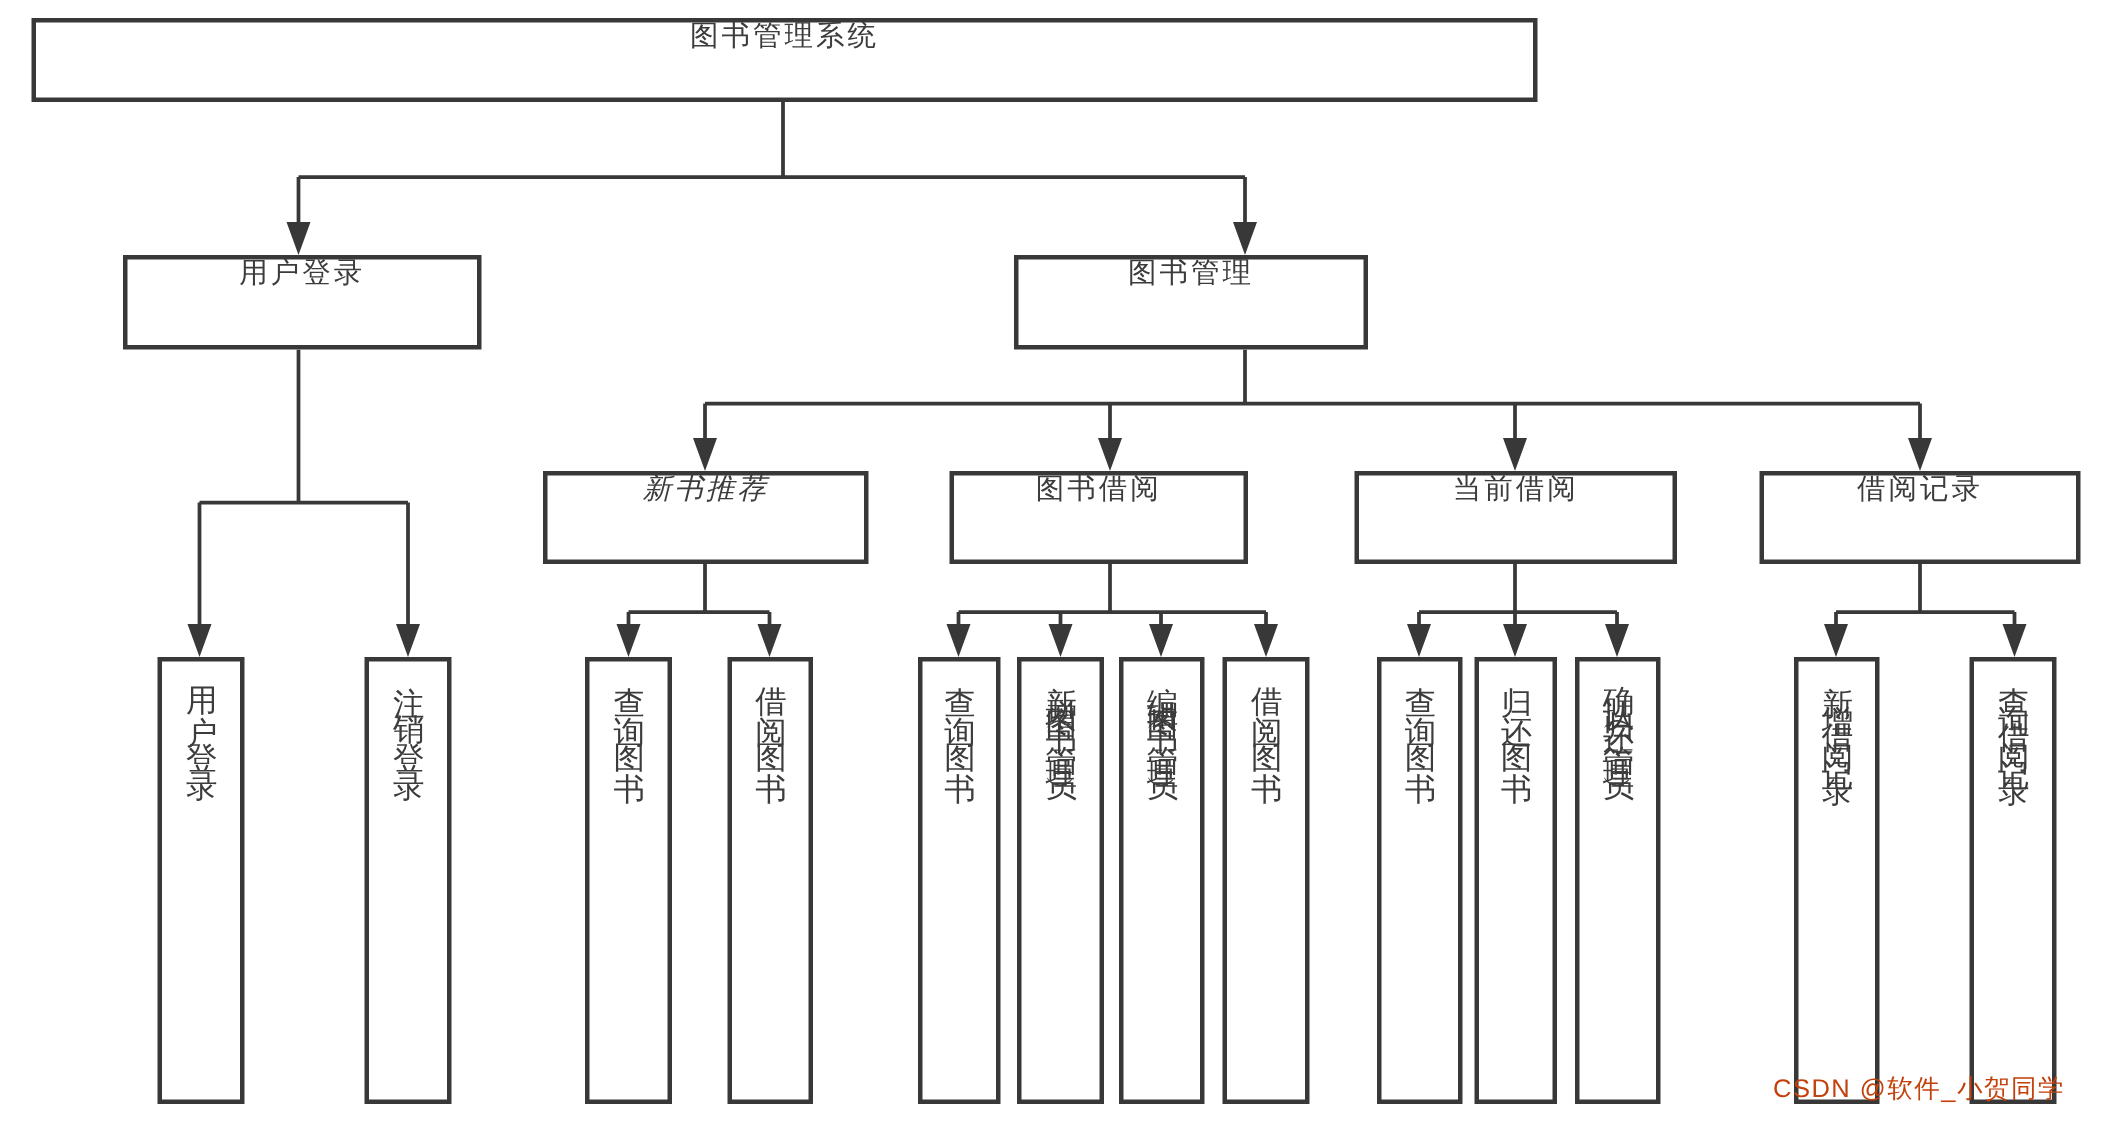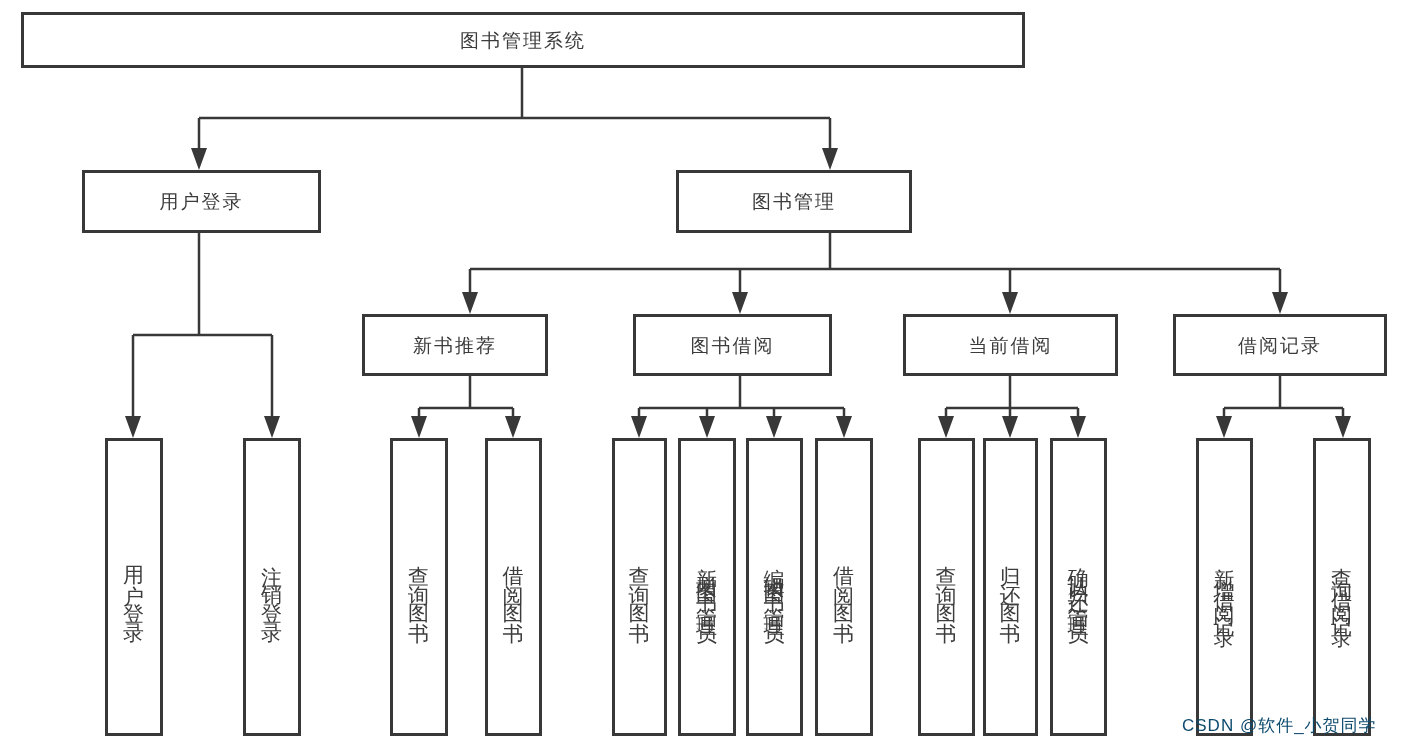--- a/index.html
+++ b/index.html
@@ -4,33 +4,33 @@
 <style>
   html,body{margin:0;padding:0;background:#ffffff;}
   body{
     width:1405px;height:747px;position:relative;overflow:hidden;
     font-family:"Liberation Sans","DejaVu Sans",sans-serif;
   }
   #diagram{position:absolute;left:0;top:0;width:1405px;height:747px;}
   svg.wires{position:absolute;left:0;top:0;width:1405px;height:747px;}
   .box{
     position:absolute;box-sizing:border-box;background:#ffffff;
-    border:3px solid #383838;display:flex;align-items:center;justify-content:center;
+    border:3px solid #383838;display:flex;align-items:flex-start;justify-content:center;
     color:#3c3c3c;font-size:19px;letter-spacing:2px;line-height:1;
   }
   .leaf{font-size:21px;letter-spacing:0;}
   .leaf span{
     writing-mode:vertical-rl;text-orientation:mixed;
     white-space:nowrap;line-height:1;
   }
   .ls4 span{letter-spacing:19px;}
   .ls6 span{letter-spacing:12px;}
   .ls9 span{letter-spacing:8px;}
   .watermark{
-    position:absolute;left:1182px;top:714px;font-size:17px;color:#0c4a6e;
+    position:absolute;left:1182px;top:714px;font-size:17px;color:#c2410c;
     letter-spacing:1px;white-space:nowrap;
   }
 </style>
 </head>
 <body>
 
 <div id="diagram">
 
   <svg class="wires" viewBox="0 0 1405 747" xmlns="http://www.w3.org/2000/svg">
 
@@ -81,21 +81,21 @@
     <span>图书管理系统</span>
   </div>
 
   <div class="box" style="left:82px;top:170px;width:239px;height:63px;">
     <span>用户登录</span>
   </div>
   <div class="box" style="left:676px;top:170px;width:236px;height:63px;">
     <span>图书管理</span>
   </div>
 
-  <div class="box" style="left:362px;top:314px;width:186px;height:62px;">
+  <div class="box" style="left:362px;top:314px;width:217px;height:62px;font-style:italic;">
     <span>新书推荐</span>
   </div>
   <div class="box" style="left:633px;top:314px;width:199px;height:62px;">
     <span>图书借阅</span>
   </div>
   <div class="box" style="left:1173px;top:314px;width:214px;height:62px;">
     <span>借阅记录</span>
   </div>
   <div class="box" style="left:903px;top:314px;width:215px;height:62px;">
     <span>当前借阅</span>

